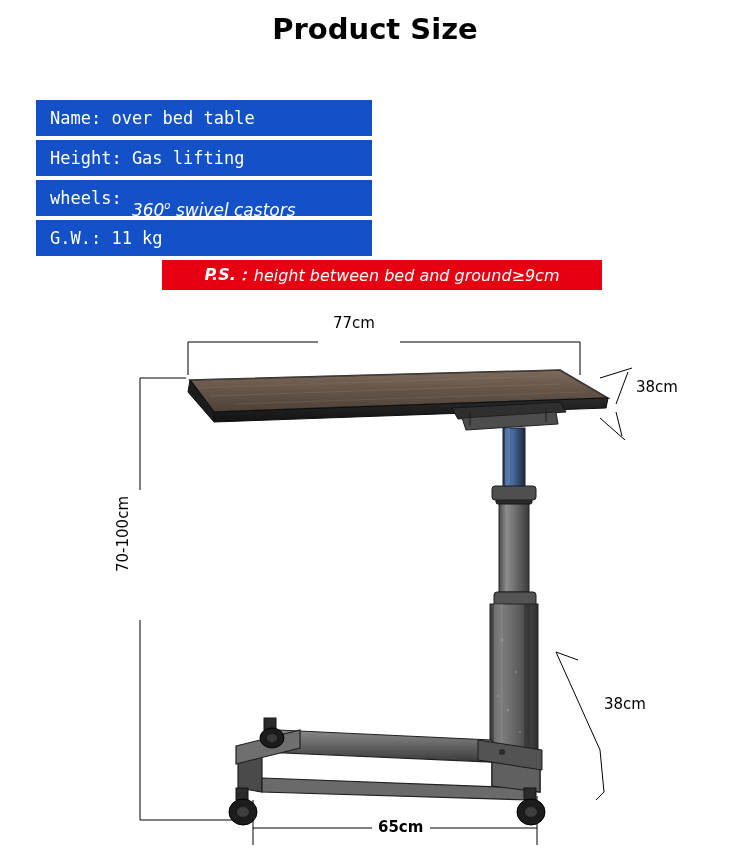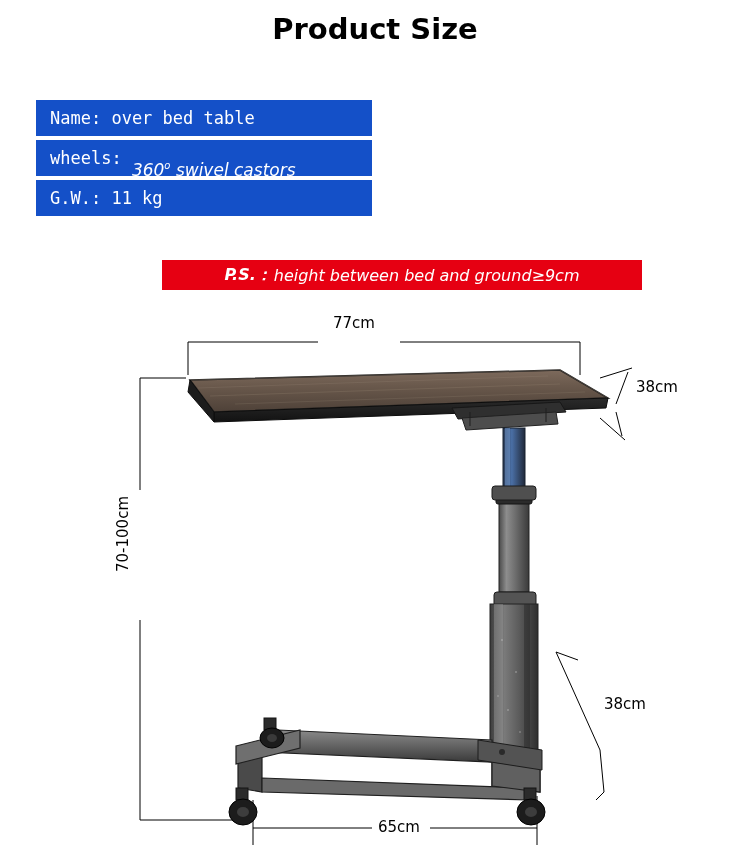--- a/index.html
+++ b/index.html
@@ -67,21 +67,21 @@
   .spec-cell sup {
     font-size: 10px;
     vertical-align: super;
   }
 
   
   .ps-banner {
     position: absolute;
     top: 260px;
     left: 162px;
-    width: 480px;
+    width: 440px;
     height: 30px;
     background: #e60012;
     color: #ffffff;
     display: flex;
     align-items: center;
     justify-content: center;
     font-size: 16px;
     font-style: italic;
     font-family: "DejaVu Sans", sans-serif;
     white-space: nowrap;
@@ -120,20 +120,21 @@
 </style>
 </head>
 <body>
 
 <div id="page">
 
   <div class="page-title">Product Size</div>
 
   <div class="spec-grid">
     <div class="spec-cell">Name: over bed table</div>
+    <div class="spec-cell">Height: Gas lifting</div>
     <div class="spec-cell">
       <span>wheels:</span>&nbsp;<span class="italic"><span>360</span><sup>o</sup><span> swivel castors</span></span>
     </div>
     <div class="spec-cell">G.W.:   11 kg</div>
   </div>
 
   <div class="ps-banner">
     <span class="ps-label">P.S.：</span>
     <span>height between bed and ground≥9cm</span>
   </div>
@@ -277,16 +278,16 @@
         <rect x="524" y="488" width="12" height="12" fill="#2b2b2b" stroke="#141414"></rect>
         <ellipse cx="531" cy="512" rx="14" ry="13" fill="#1c1c1c" stroke="#000" stroke-width="1"></ellipse>
         <ellipse cx="531" cy="512" rx="6" ry="5" fill="#3d3d3d"></ellipse>
       </g>
     </svg>
 
     <div class="dim-label" style="left:333px; top:14px;">77cm</div>
     <div class="dim-label" style="left:636px; top:78px;">38cm</div>
     <div class="dim-label vertical" style="left:116px; top:196px;">70-100cm</div>
     <div class="dim-label" style="left:604px; top:395px;">38cm</div>
-    <div class="dim-label" style="left:378px; top:518px;">65cm</div>
+    <div class="dim-label" style="left:378px; top:518px;font-weight:bold;">65cm</div>
   </div>
 
 </div>
 
 </body></html>

